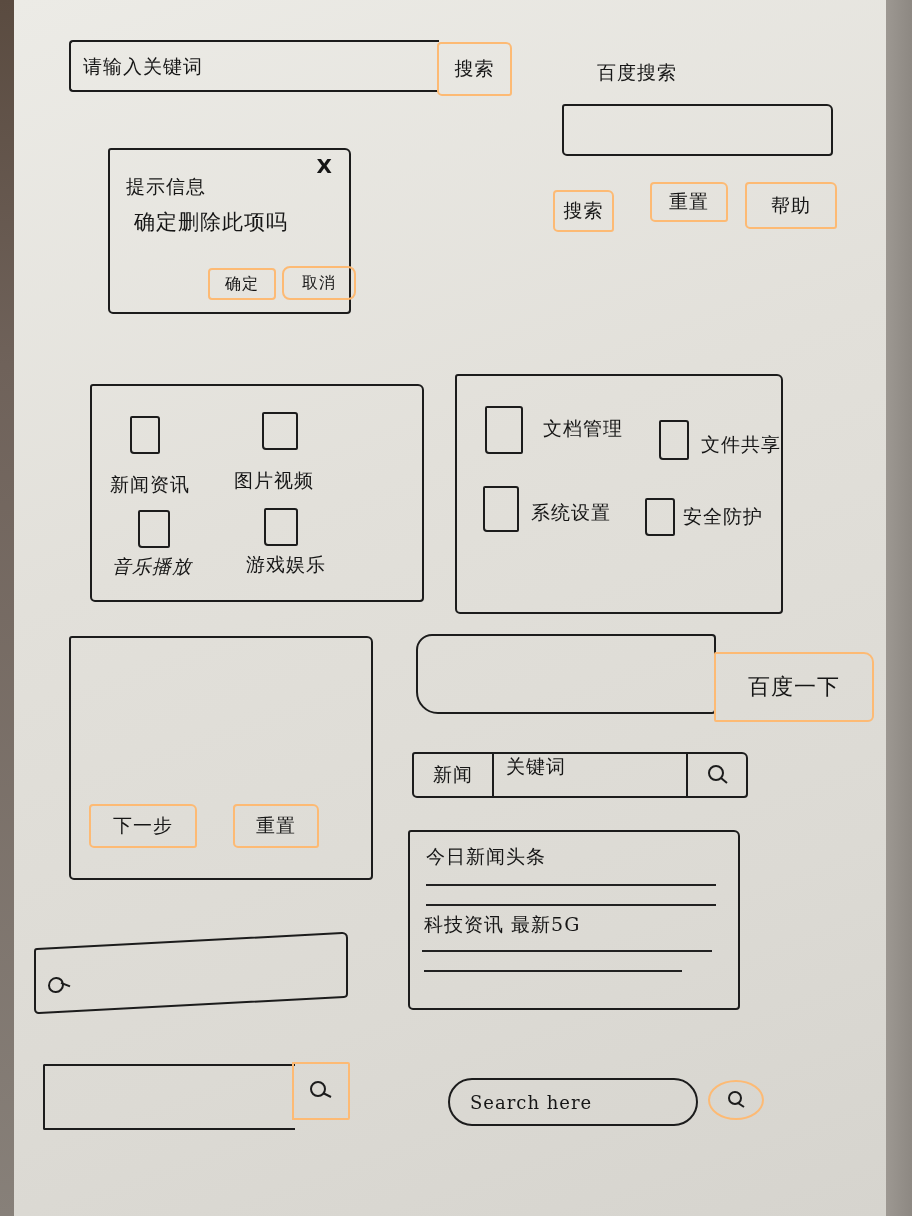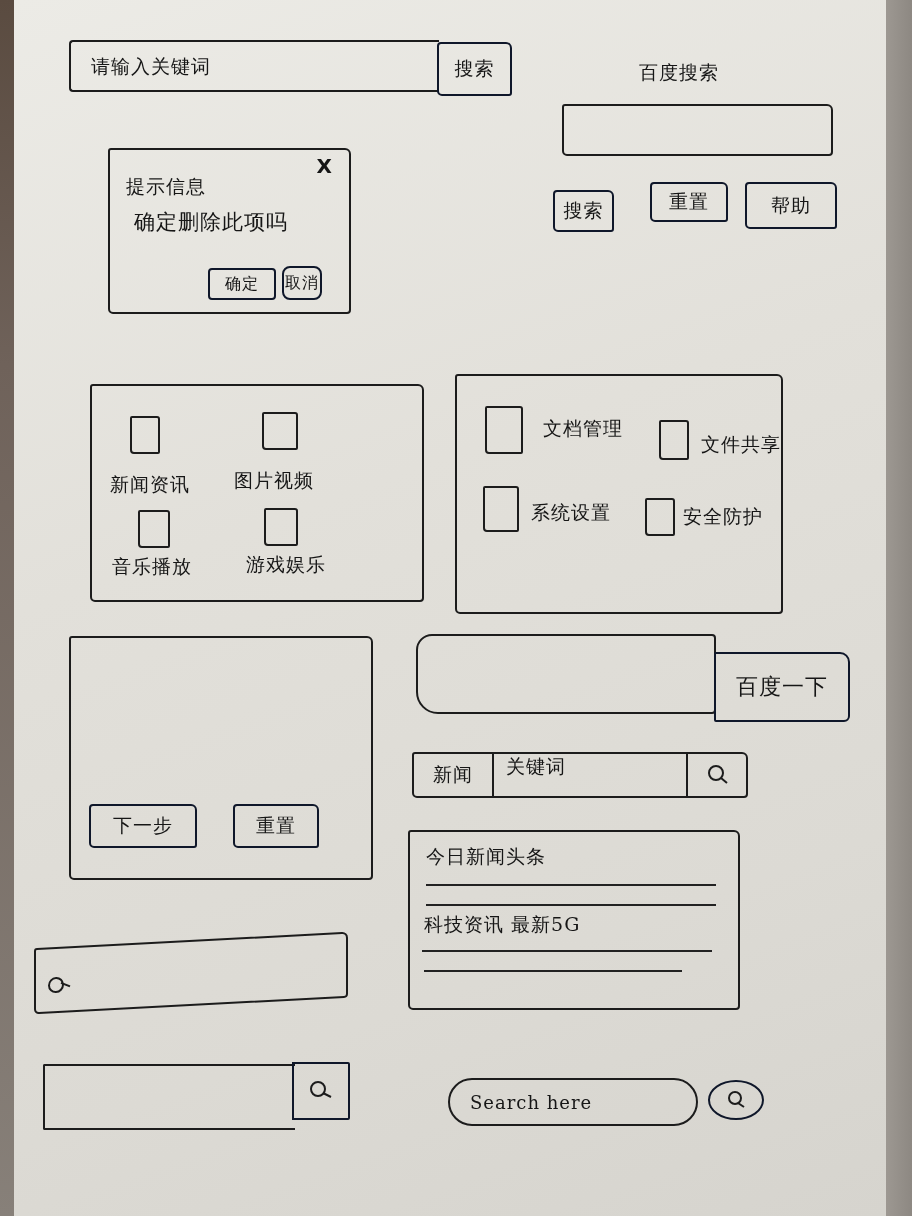--- a/index.html
+++ b/index.html
@@ -23,80 +23,80 @@
   }
   .box {
     position: absolute; border: 2px solid #1c1c1c; box-sizing: border-box;
     border-radius: 3px 6px 4px 5px;
   }
   .hand {
     font-family: "DejaVu Serif", serif; font-size: 19px; color: #161616;
     letter-spacing: 1px; white-space: nowrap;
   }
   .btn {
-    position: absolute; border: 2px solid #0f172a; box-sizing: border-box;
+    position: absolute; border: 2px solid #fdba74; box-sizing: border-box;
     display: flex; align-items: center; justify-content: center;
     background: transparent; border-radius: 4px 6px 3px 5px; cursor: pointer;
   }
   .cb {
     position: absolute; width: 30px; height: 38px; border: 2px solid #1c1c1c;
     box-sizing: border-box; border-radius: 2px 3px 2px 4px; cursor: pointer;
   }
   .line { position: absolute; height: 0; border-top: 2px solid #222; }
   .icon svg { display: block; }
 </style>
 </head>
 <body>
 
 <div class="edge-left-shadow"></div>
 <div class="paper"></div>
 <div class="edge-right"></div>
 
 <div>
   <div class="box" style="left:69px;top:40px;width:370px;height:52px;border-right:none;border-radius:4px 0 0 4px;">
-    <span class="hand" style="position:absolute;left:20px;top:12px;">请输入关键词</span>
+    <span class="hand" style="position:absolute;left:12px;top:12px;">请输入关键词</span>
   </div>
   <div class="btn" style="left:437px;top:42px;width:75px;height:54px;">
     <span class="hand">搜索</span>
   </div>
 </div>
 
 <div>
-  <span class="hand" style="position:absolute;left:597px;top:60px;margin-left:42px;">百度搜索</span>
+  <span class="hand" style="position:absolute;left:597px;top:60px;">百度搜索</span>
   <div class="box" style="left:562px;top:104px;width:271px;height:52px;"></div>
   <div class="btn" style="left:553px;top:190px;width:61px;height:42px;">
     <span class="hand">搜索</span>
   </div>
   <div class="btn" style="left:650px;top:182px;width:78px;height:40px;">
     <span class="hand">重置</span>
   </div>
   <div class="btn" style="left:745px;top:182px;width:92px;height:47px;">
     <span class="hand">帮助</span>
   </div>
 </div>
 
 <div class="box" style="left:108px;top:148px;width:243px;height:166px;">
   <span class="hand" style="position:absolute;right:16px;top:4px;font-size:20px;font-family:'DejaVu Sans',sans-serif;font-weight:bold;">X</span>
   <span class="hand" style="position:absolute;left:16px;top:24px;">提示信息</span>
   <span class="hand" style="position:absolute;left:24px;top:58px;font-size:21px;">确定删除此项吗</span>
   <div class="btn" style="left:98px;top:118px;width:68px;height:32px;border-radius:4px;">
     <span class="hand" style="font-size:16px;">确定</span>
   </div>
-  <div class="btn" style="left:172px;top:116px;width:40px;height:34px;border-radius:8px;">
+  <div class="btn" style="left:172px;top:116px;width:74px;height:34px;border-radius:8px;">
     <span class="hand" style="font-size:16px;">取消</span>
   </div>
 </div>
 
 <div class="box" style="left:90px;top:384px;width:334px;height:218px;">
   <div class="cb" style="left:38px;top:30px;"></div>
   <span class="hand" style="position:absolute;left:18px;top:86px;">新闻资讯</span>
   <div class="cb" style="left:170px;top:26px;width:36px;"></div>
   <span class="hand" style="position:absolute;left:142px;top:82px;">图片视频</span>
   <div class="cb" style="left:46px;top:124px;width:32px;"></div>
-  <span class="hand" style="position:absolute;left:20px;top:168px;">音乐播放</span>
+  <span class="hand" style="position:absolute;left:20px;top:168px;font-style:italic;">音乐播放</span>
   <div class="cb" style="left:172px;top:122px;width:34px;"></div>
   <span class="hand" style="position:absolute;left:154px;top:166px;">游戏娱乐</span>
 </div>
 
 <div class="box" style="left:455px;top:374px;width:328px;height:240px;">
   <div class="cb" style="left:28px;top:30px;width:38px;height:48px;"></div>
   <span class="hand" style="position:absolute;left:86px;top:40px;">文档管理</span>
   <div class="cb" style="left:202px;top:44px;width:30px;height:40px;"></div>
   <span class="hand" style="position:absolute;left:244px;top:56px;">文件共享</span>
   <div class="cb" style="left:26px;top:110px;width:36px;height:46px;"></div>
@@ -109,21 +109,21 @@
   <div class="btn" style="left:18px;top:166px;width:108px;height:44px;">
     <span class="hand">下一步</span>
   </div>
   <div class="btn" style="left:162px;top:166px;width:86px;height:44px;">
     <span class="hand">重置</span>
   </div>
 </div>
 
 <div>
   <div class="box" style="left:416px;top:634px;width:300px;height:80px;border-radius:16px 4px 4px 22px;"></div>
-  <div class="btn" style="left:714px;top:652px;width:136px;height:70px;border-radius:2px 10px 6px 2px;">
+  <div class="btn" style="left:714px;top:652px;width:160px;height:70px;border-radius:2px 10px 6px 2px;">
     <span class="hand" style="font-size:22px;">百度一下</span>
   </div>
 </div>
 
 <div class="box" style="left:412px;top:752px;width:336px;height:46px;">
   <div style="position:absolute;left:0;top:0;width:78px;height:42px;border-right:2px solid #1c1c1c;display:flex;align-items:center;justify-content:center;">
     <span class="hand">新闻</span>
   </div>
   <div style="position:absolute;left:80px;top:0;width:194px;height:26px;display:flex;align-items:center;padding-left:12px;box-sizing:border-box;">
     <span class="hand">关键词</span>

